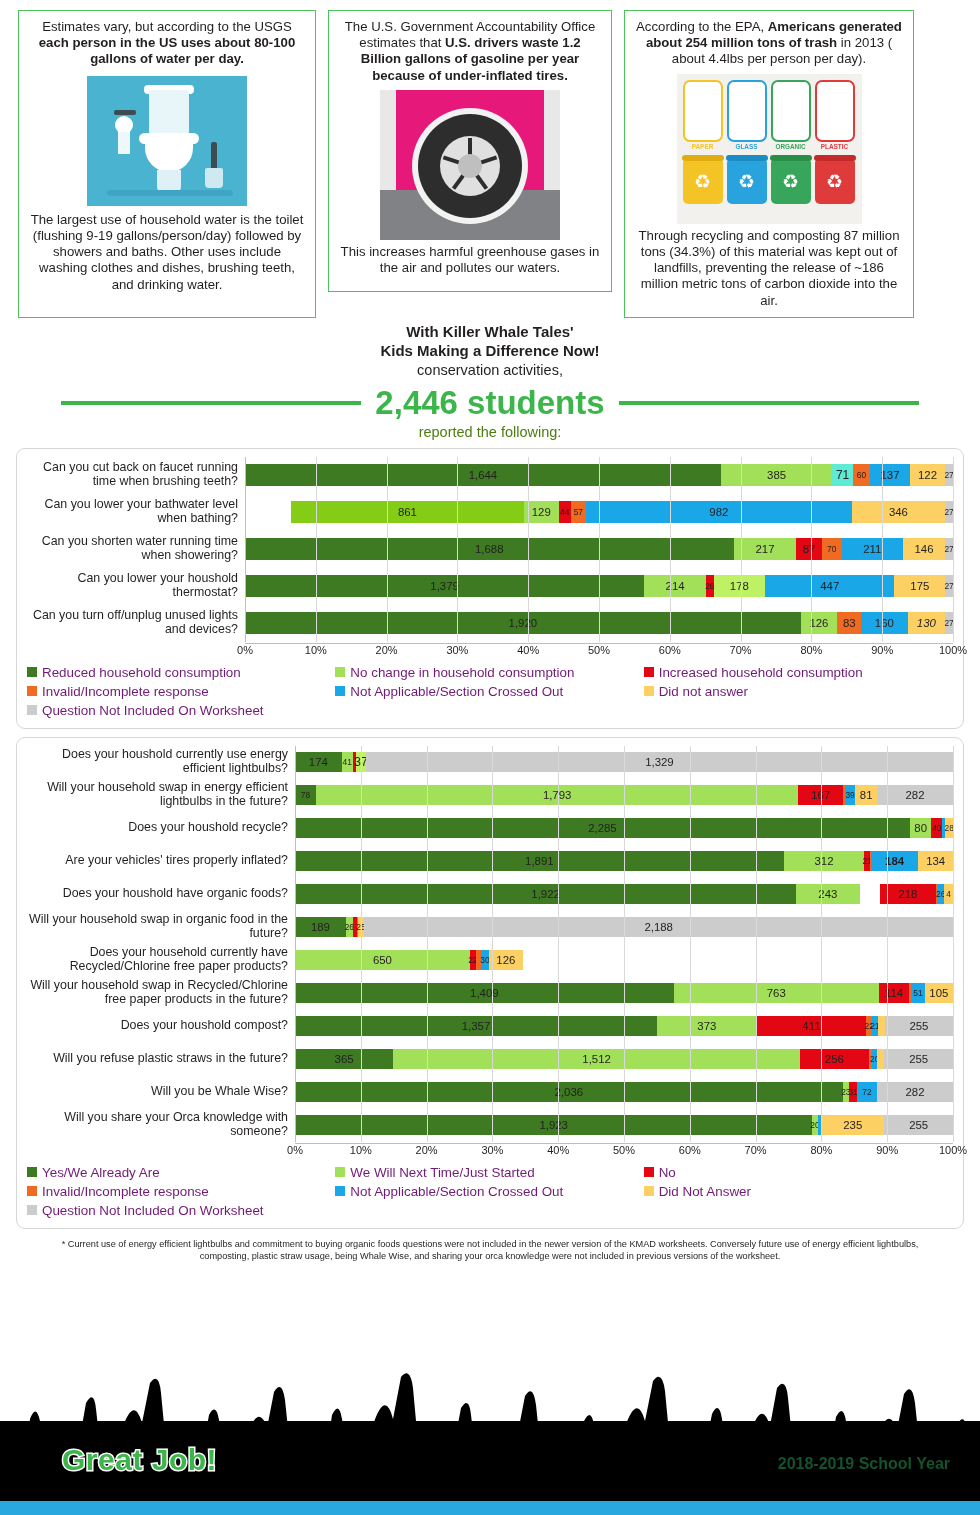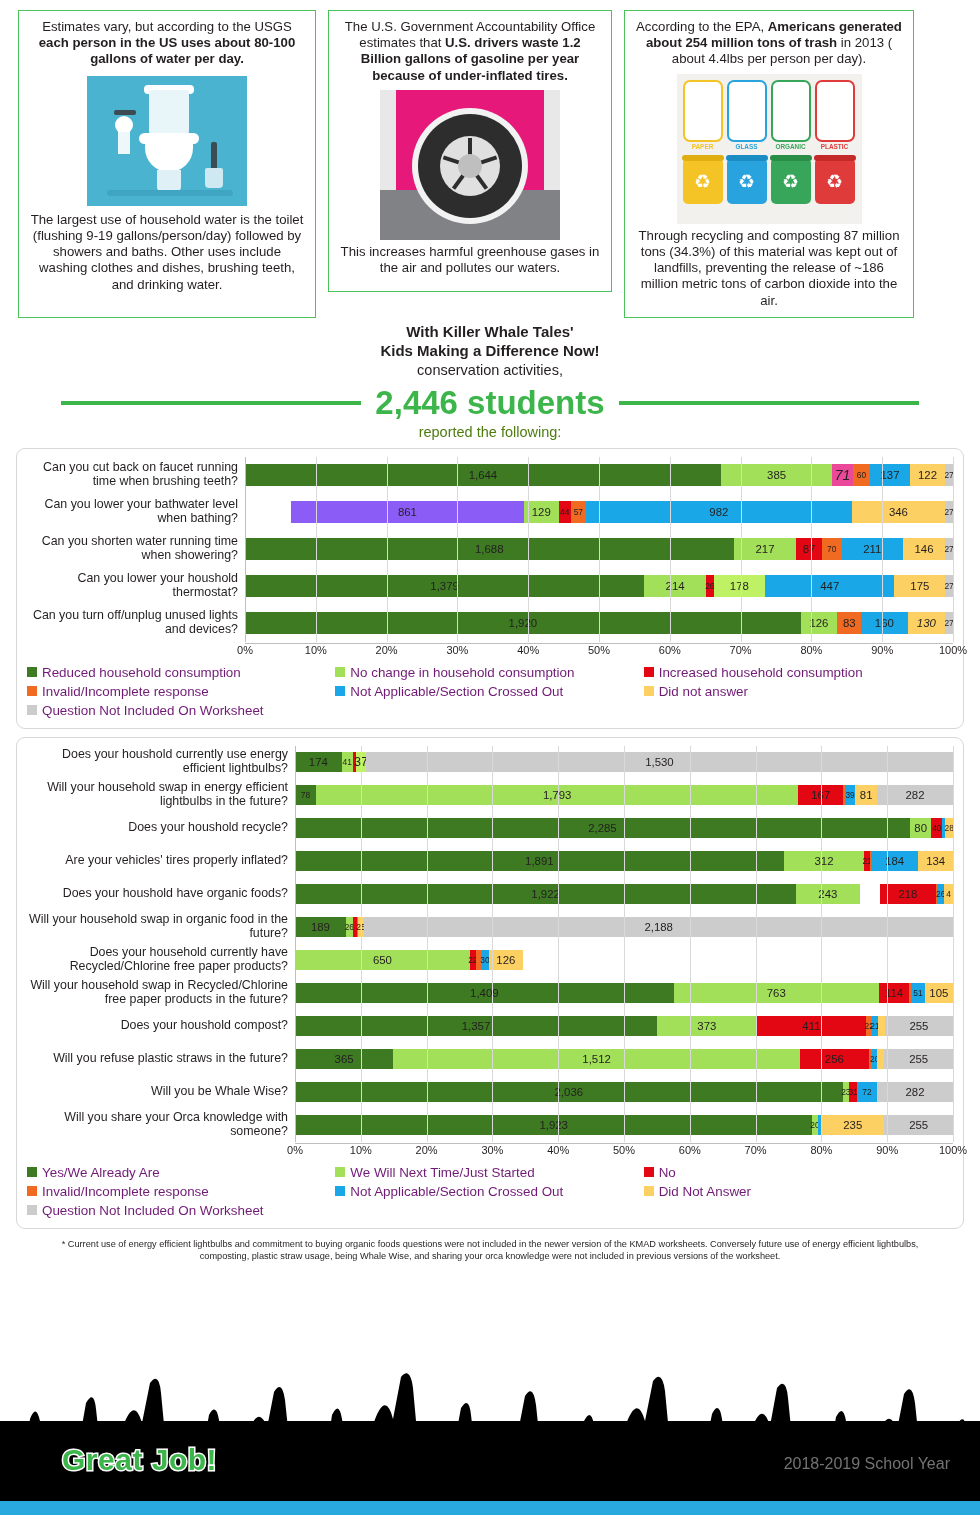--- a/index.html
+++ b/index.html
@@ -69,21 +69,21 @@
   .axis .tk{position:absolute;font-size:11px;color:#231f20;transform:translateX(-50%);top:1px;}
   .axisline{position:absolute;left:0;right:0;top:0;height:1px;background:#bfbfbf;}
   .legend{margin-top:6px;display:flex;flex-wrap:wrap;}
   .lgi{display:flex;align-items:center;font-size:13.4px;color:#701a75;margin-bottom:4px;}
   .lgi .sw{width:10px;height:10px;margin-right:5px;flex:none;}
   .lgw{width:33.3%;box-sizing:border-box;}
   .foot{font-size:9.2px;line-height:1.35;text-align:center;color:#231f20;margin:9px 40px 0;}
   .crowd{position:absolute;left:0;right:0;bottom:0;height:200px;}
   .blueband{position:absolute;left:0;right:0;bottom:0;height:14px;background:#29a8e0;}
   .greatjob{position:absolute;left:62px;bottom:38px;font-size:30px;font-weight:bold;color:#3cb54a;-webkit-text-stroke:3px #fff;paint-order:stroke fill;letter-spacing:.5px;}
-  .year{position:absolute;right:30px;bottom:42px;font-size:16px;font-weight:normal;color:#737373;margin-left:23px;}
+  .year{position:absolute;right:30px;bottom:42px;font-size:16px;font-weight:bold;color:#14532d;margin-left:23px;}
 </style>
 </head>
 <body>
 
 <div class="cards">
 
   <div class="card c1">
     <p>Estimates vary, but according to the USGS <b>each person in the US uses about 80-100 gallons of water per day.</b></p>
     <div class="toilet imgbox">
       <div class="t-bar"></div>
@@ -190,30 +190,30 @@
             <div class="gl" style="left: 60%;"></div>
             <div class="gl" style="left: 70%;"></div>
             <div class="gl" style="left: 80%;"></div>
             <div class="gl" style="left: 90%;"></div>
             <div class="gl" style="left: 100%;"></div>
           </div>
           <div class="barrow" style="height: 37px;">
             <div class="bar" style="height: 22px;">
               <div class="seg" style="width: 67.2118%; background: rgb(61, 122, 34);">1,644</div>
               <div class="seg" style="width: 15.74%; background: rgb(162, 224, 90);">385</div>
-              <div class="seg" style="width: 2.9027%; background: #ec4899; font-size: 14px; font-style: italic;">71</div>
+              <div class="seg" style="width: 2.9027%; background: #5eead4; font-size: 12px;">71</div>
               <div class="seg" style="width: 2.45298%; background: rgb(240, 106, 34); font-size: 8.4px;">60</div>
               <div class="seg" style="width: 5.60098%; background: rgb(25, 167, 232);">137</div>
               <div class="seg" style="width: 4.98773%; background: rgb(252, 208, 99);">122</div>
               <div class="seg" style="width: 1.10384%; background: rgb(204, 204, 204); font-size: 8.4px;">27</div>
             </div>
           </div>
           <div class="barrow" style="height: 37px;">
             <div class="bar" style="height: 22px;">
-              <div class="seg" style="width: 35.2003%; background: #8b5cf6; margin-left: 46px;">861</div>
+              <div class="seg" style="width: 35.2003%; background: #84cc16; margin-left: 46px;">861</div>
               <div class="seg" style="width: 5.27392%; background: rgb(162, 224, 90);">129</div>
               <div class="seg" style="width: 1.79886%; background: rgb(227, 6, 19); font-size: 8.4px;">44</div>
               <div class="seg" style="width: 2.33034%; background: rgb(240, 106, 34); font-size: 8.4px;">57</div>
               <div class="seg" style="width: 40.1472%; background: rgb(25, 167, 232);">982</div>
               <div class="seg" style="width: 14.1455%; background: rgb(252, 208, 99);">346</div>
               <div class="seg" style="width: 1.10384%; background: rgb(204, 204, 204); font-size: 8.4px;">27</div>
             </div>
           </div>
           <div class="barrow" style="height: 37px;">
             <div class="bar" style="height: 22px;">
@@ -326,21 +326,21 @@
             <div class="gl" style="left: 80%;"></div>
             <div class="gl" style="left: 90%;"></div>
             <div class="gl" style="left: 100%;"></div>
           </div>
           <div class="barrow" style="height: 33px;">
             <div class="bar" style="height: 20px;">
               <div class="seg" style="width: 7.10494%; background: rgb(61, 122, 34);">174</div>
               <div class="seg" style="width: 1.67415%; background: rgb(162, 224, 90); font-size: 8.4px;">41</div>
               <div class="seg" style="width: 0.489996%; background: rgb(227, 6, 19); font-size: 8.4px;"></div>
               <div class="seg" style="width: 1.51082%; background: #bef264; font-size: 12px;">37</div>
-              <div class="seg" style="width: 89.2201%; background: rgb(204, 204, 204);">1,530</div>
+              <div class="seg" style="width: 89.2201%; background: rgb(204, 204, 204);">1,329</div>
             </div>
           </div>
           <div class="barrow" style="height: 33px;">
             <div class="bar" style="height: 20px;">
               <div class="seg" style="width: 3.18888%; background: rgb(61, 122, 34); font-size: 8.4px;">78</div>
               <div class="seg" style="width: 73.3034%; background: rgb(162, 224, 90);">1,793</div>
               <div class="seg" style="width: 6.82747%; background: rgb(227, 6, 19);">167</div>
               <div class="seg" style="width: 0.245298%; background: rgb(240, 106, 34); font-size: 8.4px;"></div>
               <div class="seg" style="width: 1.59444%; background: rgb(25, 167, 232); font-size: 8.4px;">39</div>
               <div class="seg" style="width: 3.31153%; background: rgb(252, 208, 99);">81</div>
@@ -355,21 +355,21 @@
               <div class="seg" style="width: 0.490798%; background: rgb(25, 167, 232); font-size: 8.4px;"></div>
               <div class="seg" style="width: 1.14519%; background: rgb(252, 208, 99); font-size: 8.4px;">28</div>
             </div>
           </div>
           <div class="barrow" style="height: 33px;">
             <div class="bar" style="height: 20px;">
               <div class="seg" style="width: 74.2734%; background: rgb(61, 122, 34);">1,891</div>
               <div class="seg" style="width: 12.2545%; background: rgb(162, 224, 90);">312</div>
               <div class="seg" style="width: 0.824823%; background: rgb(227, 6, 19); font-size: 8.4px;">21</div>
               <div class="seg" style="width: 0.157109%; background: rgb(240, 106, 34); font-size: 8.4px;"></div>
-              <div class="seg" style="width: 7.22702%; background: rgb(25, 167, 232);">184</div>
+              <div class="seg" style="width: 7.22702%; background: rgb(25, 167, 232); font-weight: bold;">184</div>
               <div class="seg" style="width: 5.26316%; background: rgb(252, 208, 99);">134</div>
             </div>
           </div>
           <div class="barrow" style="height: 33px;">
             <div class="bar" style="height: 20px;">
               <div class="seg" style="width: 78.5773%; background: rgb(61, 122, 34);">1,922</div>
               <div class="seg" style="width: 9.93459%; background: rgb(162, 224, 90);">243</div>
               <div class="seg" style="width: 8.91251%; background: rgb(227, 6, 19); margin-left: 20px;">218</div>
               <div class="seg" style="width: 0.122649%; background: rgb(240, 106, 34); font-size: 8.4px;"></div>
               <div class="seg" style="width: 1.06296%; background: rgb(25, 167, 232); font-size: 8.4px;">26</div>

